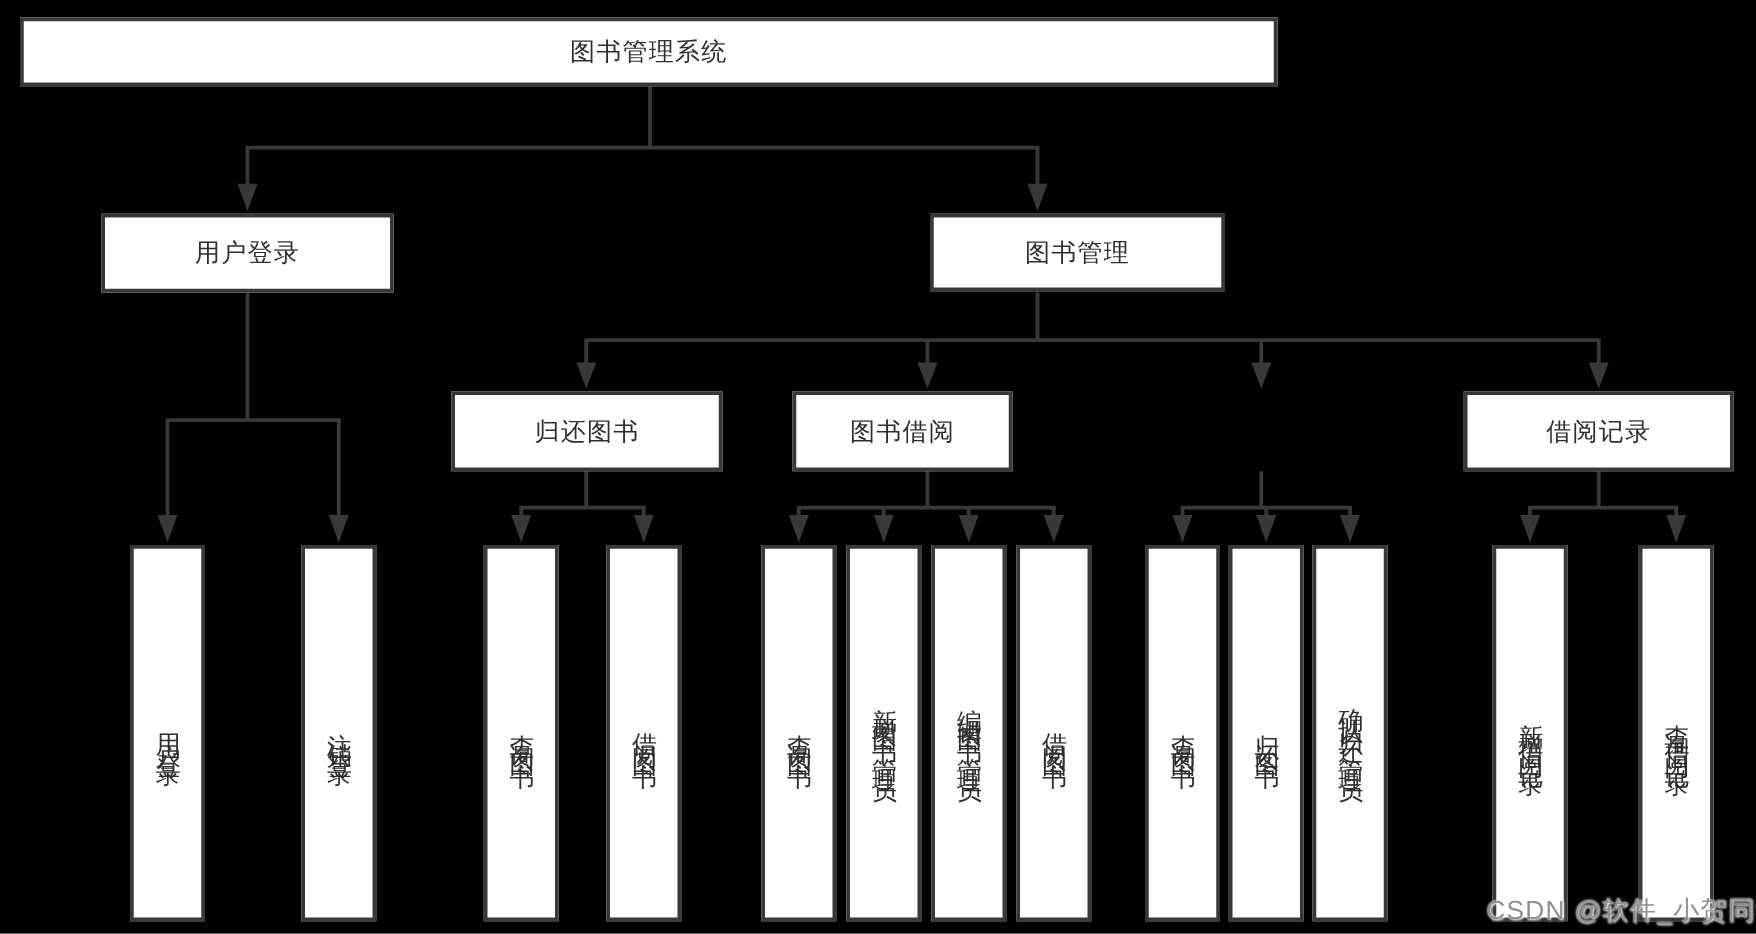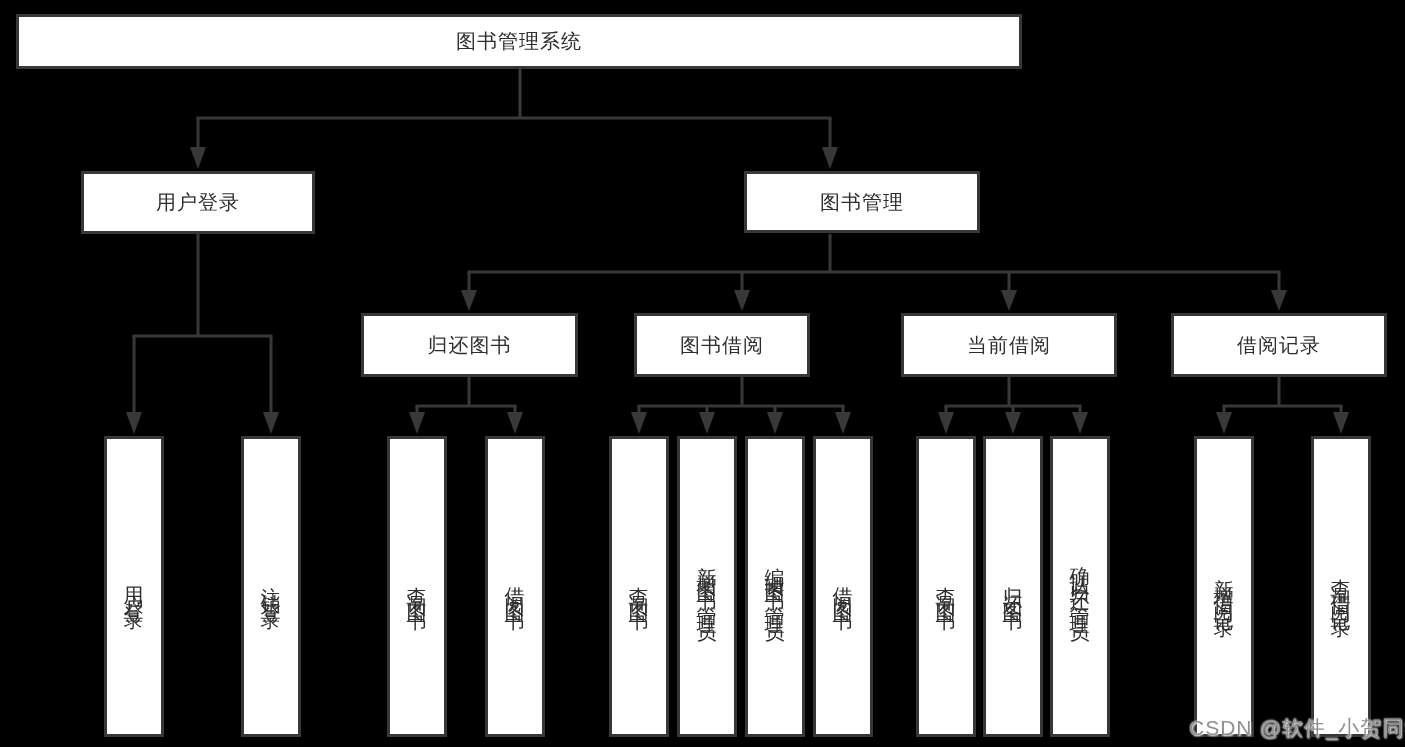--- a/index.html
+++ b/index.html
@@ -160,23 +160,20 @@
   <div class="node" id="n-mgmt">
     <span>图书管理</span>
   </div>
 
   <div class="node" id="n-newbook">
     <span>归还图书</span>
   </div>
   <div class="node" id="n-borrow">
     <span>图书借阅</span>
   </div>
-  <div class="node" id="n-current">
-    <span>当前借阅</span>
-  </div>
   <div class="node" id="n-records">
     <span>借阅记录</span>
   </div>
 
   <div class="node leaf" id="n-u1">
     <span>用户登录</span>
   </div>
   <div class="node leaf" id="n-u2">
     <span>注销登录</span>
   </div>

